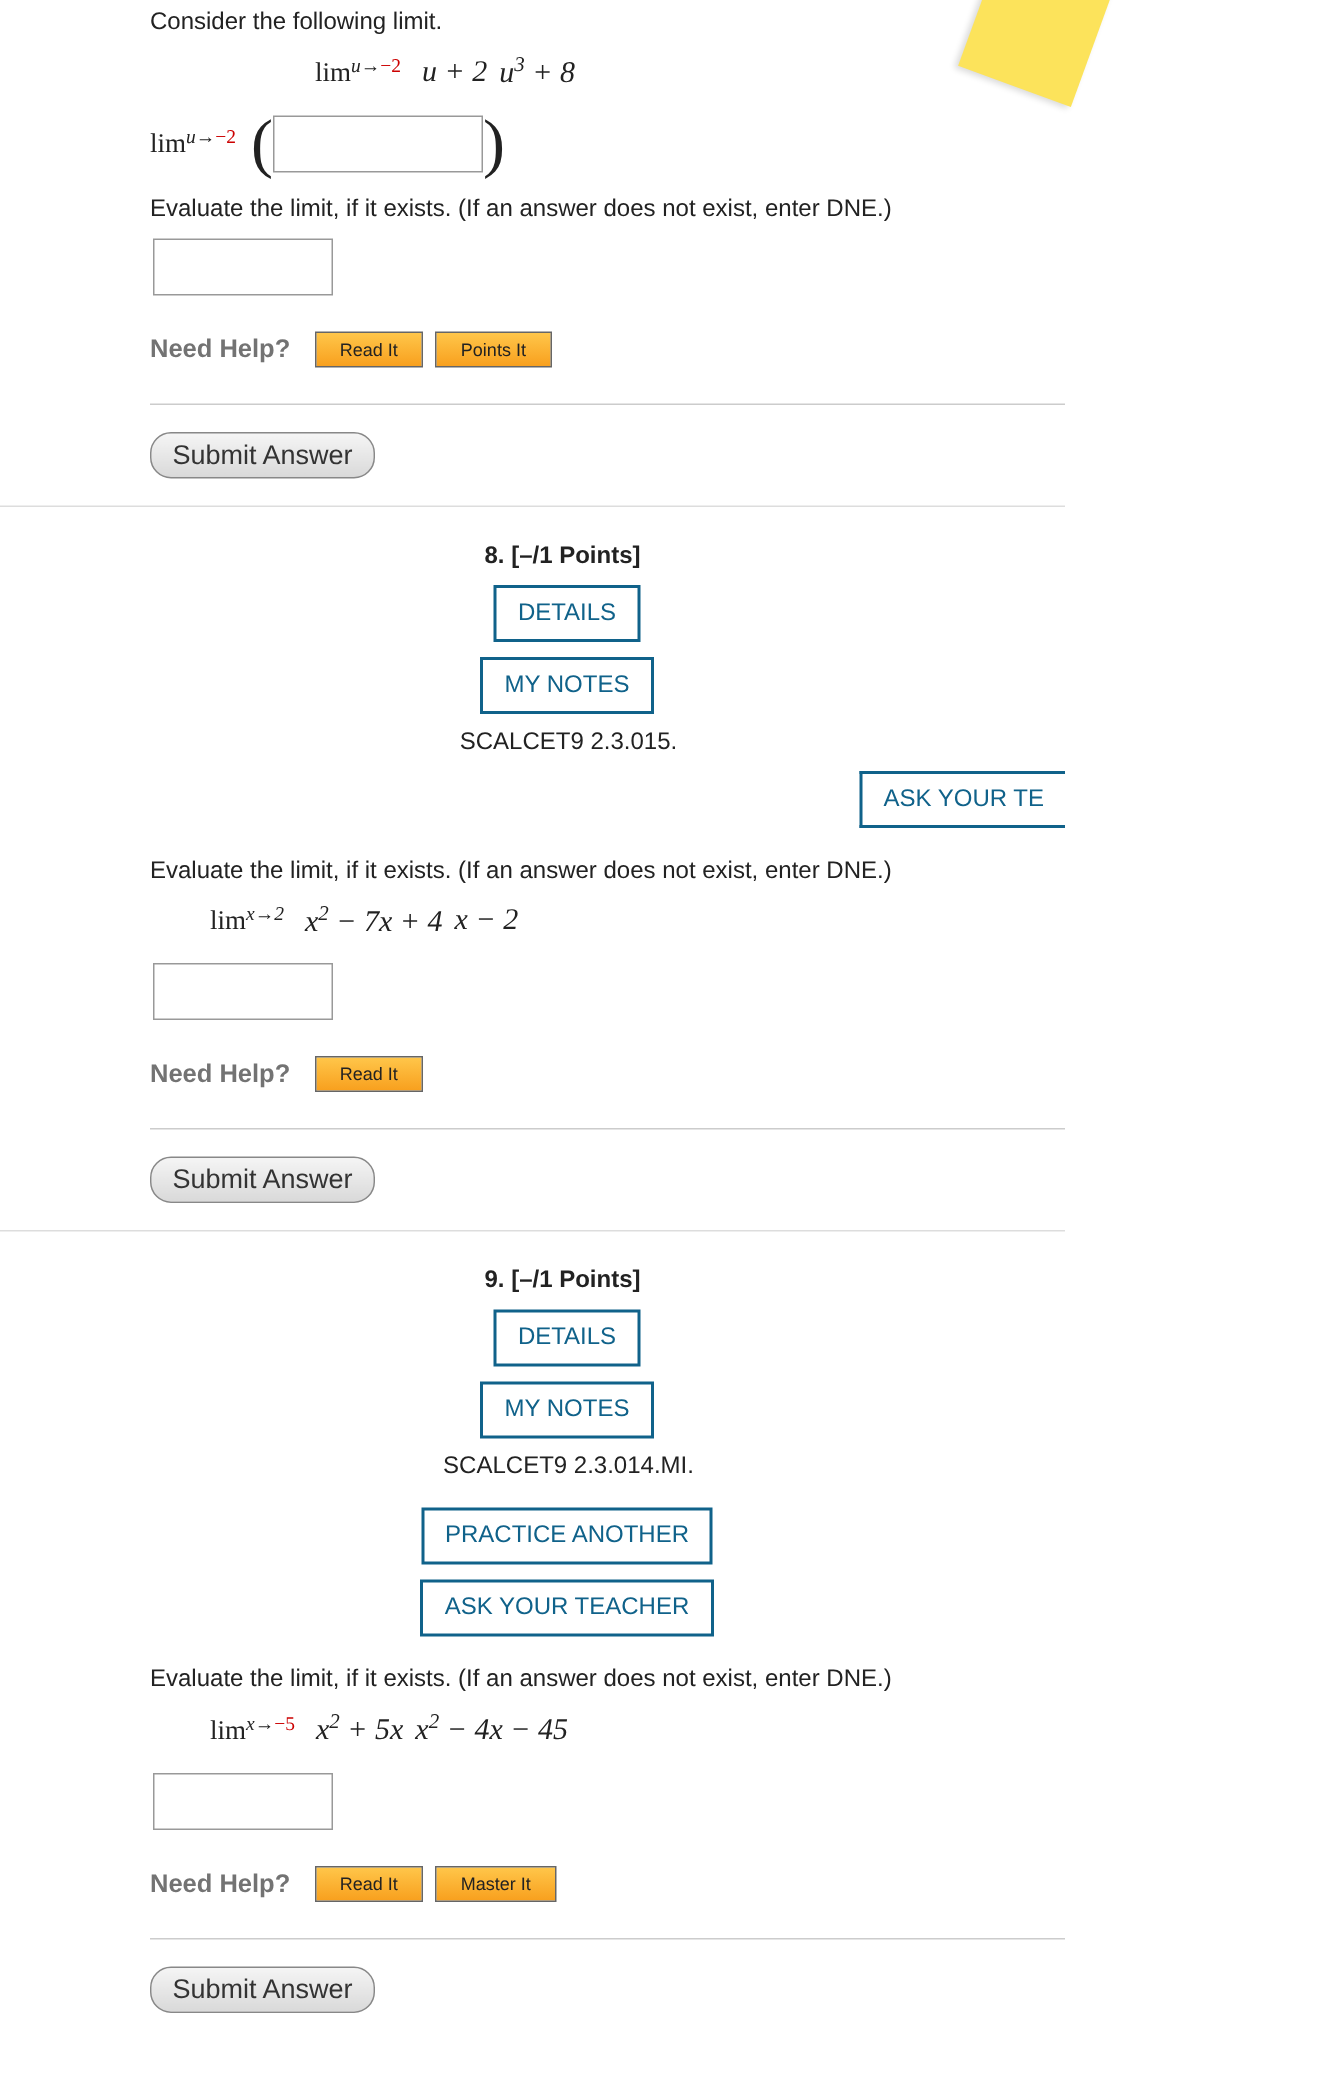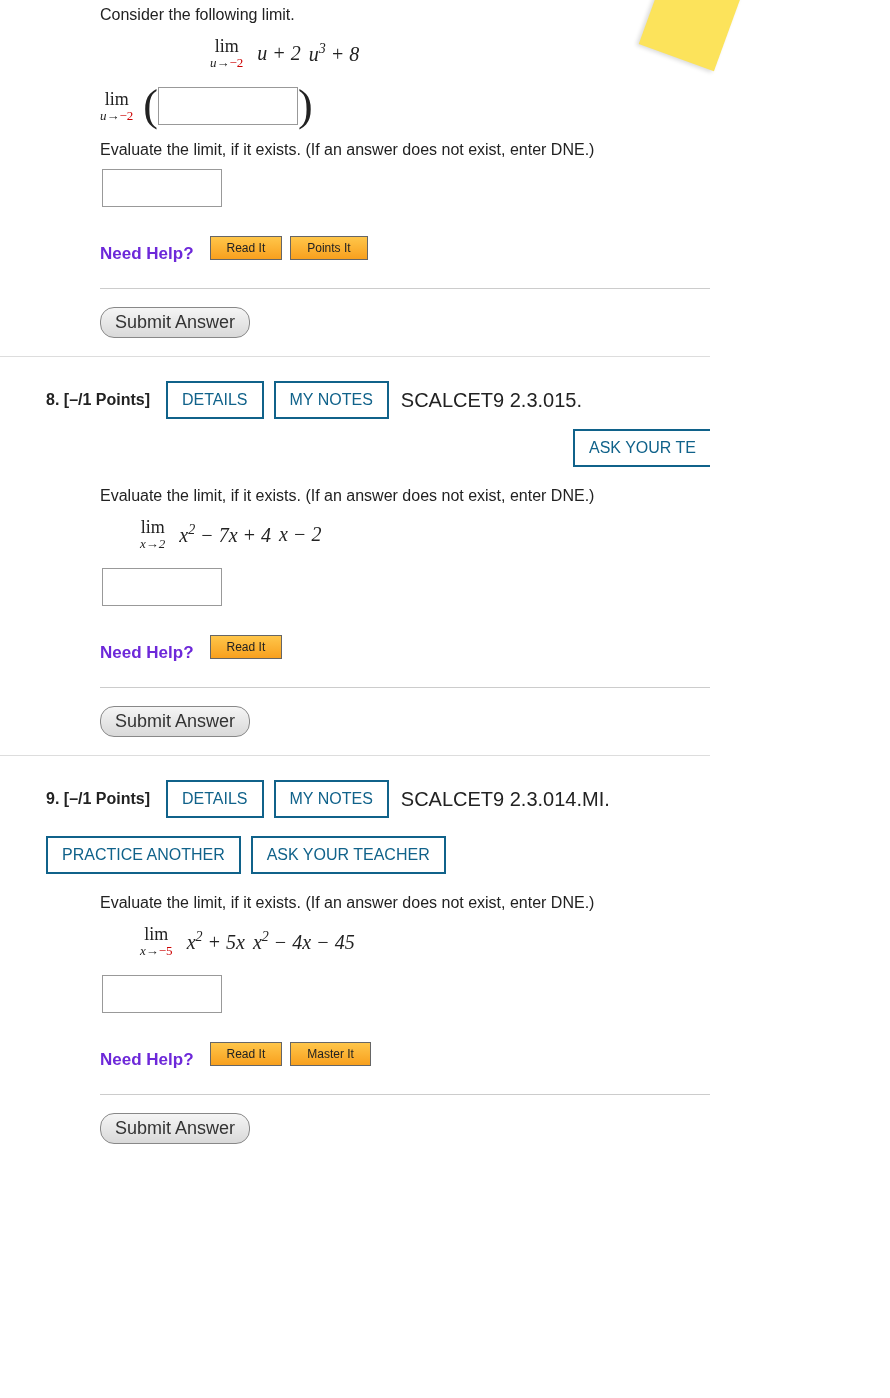--- a/index.html
+++ b/index.html
@@ -25,22 +25,21 @@
   }
   .math-block {
     margin: 12px 0 16px 60px;
     font-family: 'Times New Roman', serif;
     font-size: 20px;
     display: flex;
     align-items: center;
   }
   .lim {
     display: inline-flex;
-    flex-direction: column;
-    align-items: center;
+    flex-direction: row;
     margin-right: 10px;
     font-size: 18px;
   }
   .lim .under {
     font-size: 13px;
     margin-top: -2px;
     font-style: italic;
   }
   .lim .under .arr { font-style: normal; }
   .lim .under .neg { color: #c00; font-style: normal; }
@@ -67,25 +66,24 @@
   }
   input.ans.wide { width: 140px; }
   .ans-indent { margin: 8px 0 24px 2px; }
   .help-row {
     margin: 18px 0 24px 0;
     display: flex;
     align-items: center;
     gap: 8px;
   }
   .need-help {
-    color: #6d28d9;
+    color: #737373;
     font-weight: bold;
     font-size: 17px;
     margin-right: 8px;
-    margin-top: 13px;
   }
   .hbtn {
     display: inline-block;
     border: 1px solid #666;
     background: linear-gradient(#ffc64a, #f8a01e);
     font-weight: normal;
     font-size: 12px;
     padding: 4px 16px;
     color: #222;
     cursor: pointer;
@@ -106,39 +104,40 @@
     padding: 4px 14px;
     color: #333;
     cursor: pointer;
   }
   .qheader {
     padding: 24px 0 14px 46px;
     display: flex;
     flex-wrap: wrap;
     align-items: center;
     gap: 10px;
+    flex-direction: column;
   }
   .qnum {
     font-weight: bold;
     font-size: 16px;
     margin-right: 6px;
   }
   .pill {
     border: 2px solid #10628a;
     color: #10628a;
     background: #fff;
     padding: 8px 14px;
     font-size: 16px;
     font-weight: 500;
     cursor: pointer;
     display: inline-block;
   }
   .refid {
     color: #222;
-    font-size: 20px;
+    font-size: 16px;
     margin-left: 2px;
   }
   .corner {
     position: absolute;
     top: -20px;
     right: -20px;
     width: 80px;
     height: 80px;
     background: #fce35b;
     transform: rotate(20deg);

